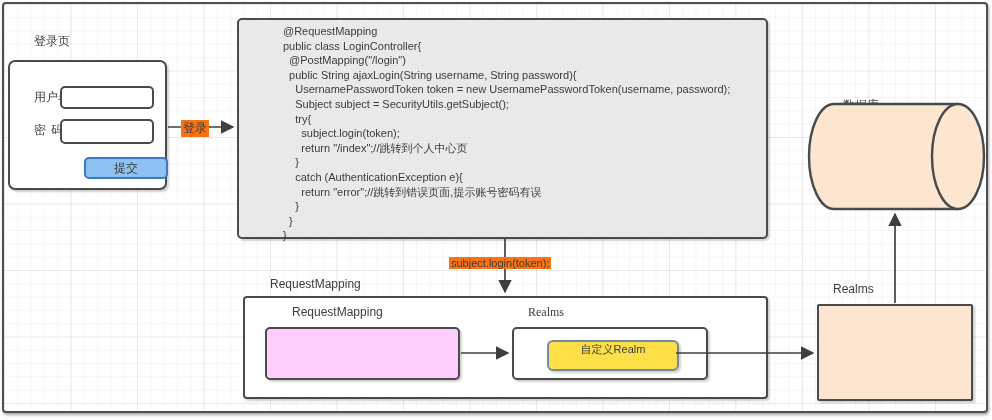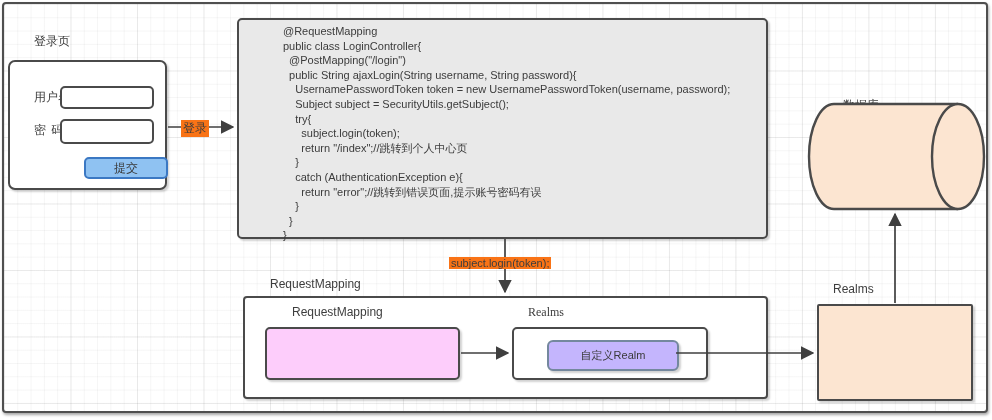--- a/index.html
+++ b/index.html
@@ -37,22 +37,22 @@
   .code-block{left:237px;top:18px;width:531px;height:221px;border-radius:5px;background:#e9e9e9;z-index:1;}
   .code-block pre{
     margin:0;padding:4px 6px 0 7px;
     font-family:"Liberation Sans","DejaVu Sans",sans-serif;
     font-size:11px;line-height:14.6px;color:#3b3b3b;white-space:pre;
   }
   
   .sm-box{left:243px;top:296px;width:525px;height:103px;border-radius:4px;z-index:1;}
   .auth-box{left:265px;top:327px;width:195px;height:53px;border-radius:5px;background:#fdcdfb;z-index:2;}
   .realms-box{left:512px;top:327px;width:196px;height:53px;border-radius:5px;z-index:2;}
-  .custom-realm{left:547px;top:340px;width:128px;height:27px;border-radius:6px;background:#c4b5fd;
-    border:2px solid #74889e;display:flex;align-items:center;justify-content:center;
+  .custom-realm{left:547px;top:340px;width:128px;height:27px;border-radius:6px;background:#fde047;
+    border:2px solid #74889e;display:flex;align-items:flex-start;justify-content:center;
     font-size:11px;color:#3a3a3a;z-index:3;}
   
   .mybatis-box{left:817px;top:304px;width:156px;height:97px;border-radius:2px;background:#fce5d1;z-index:2;}
   
   .overlay{position:absolute;left:0;top:0;width:992px;height:420px;z-index:4;pointer-events:none;}
 </style>
 </head>
 <body>
 
 <div class="canvas-frame"></div>

